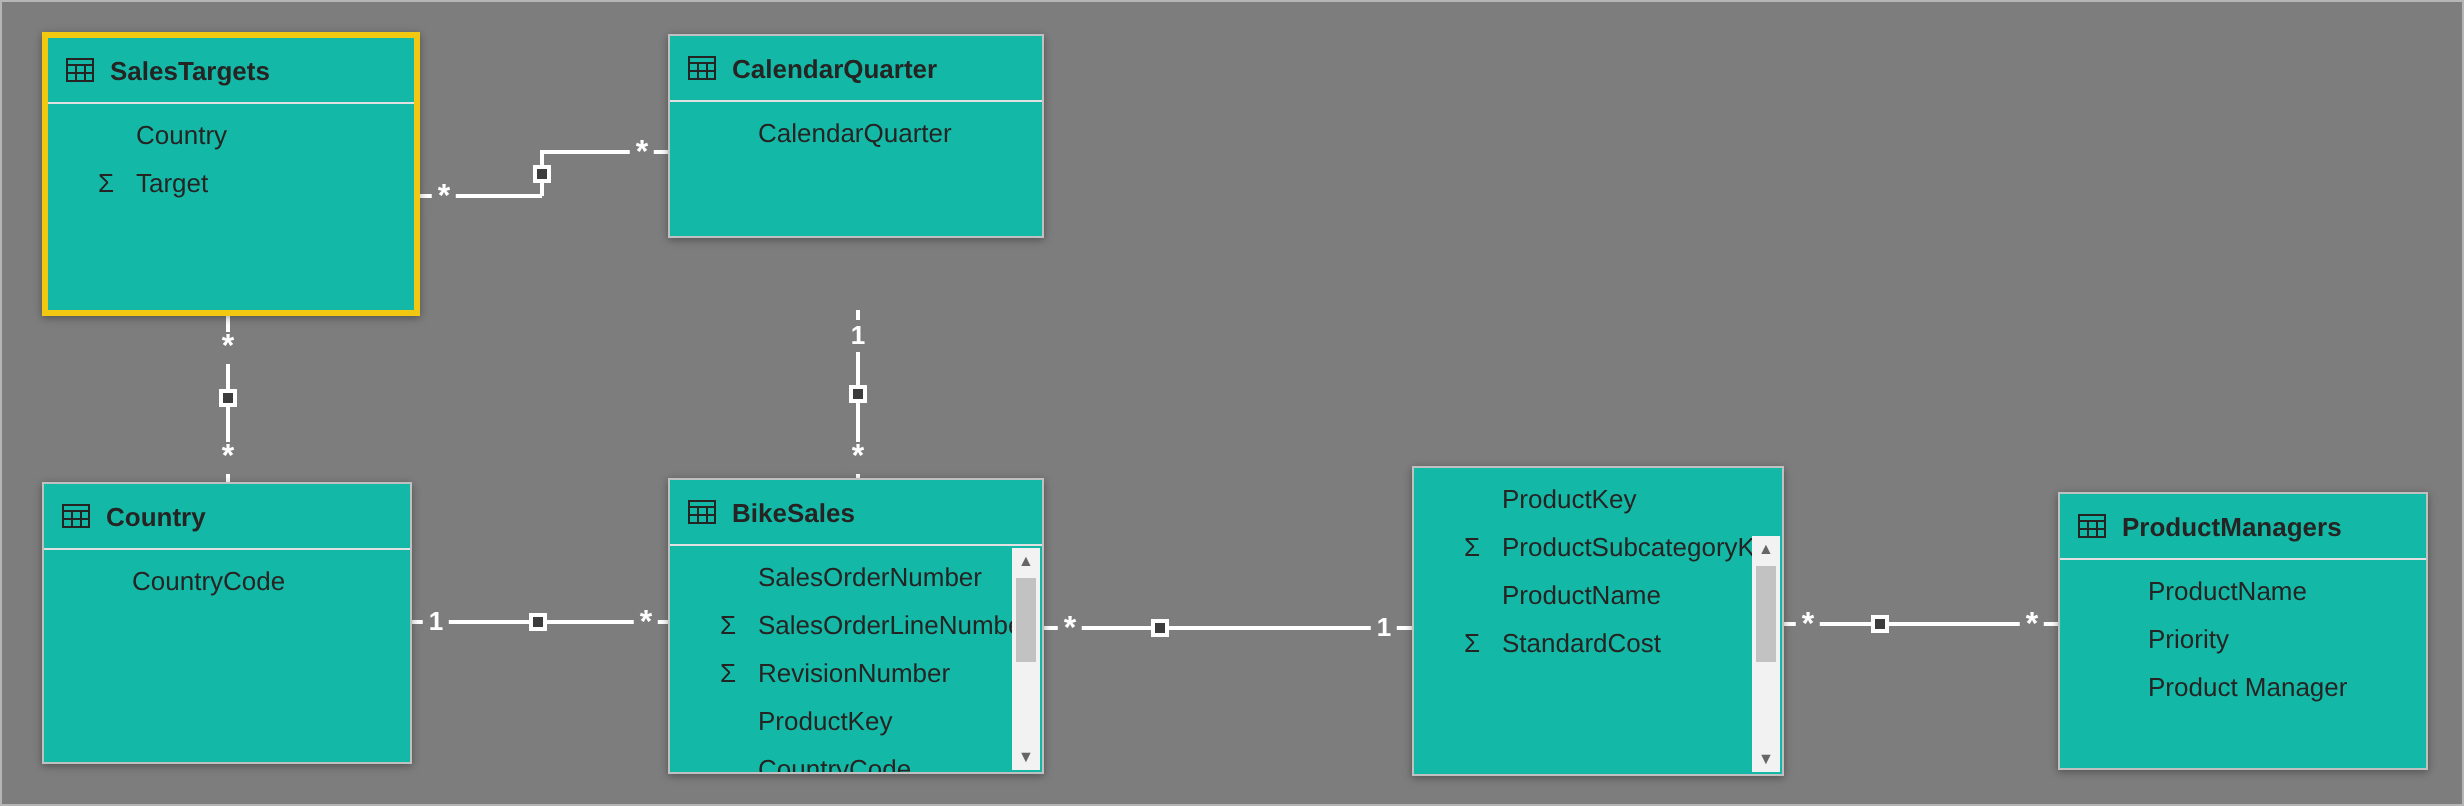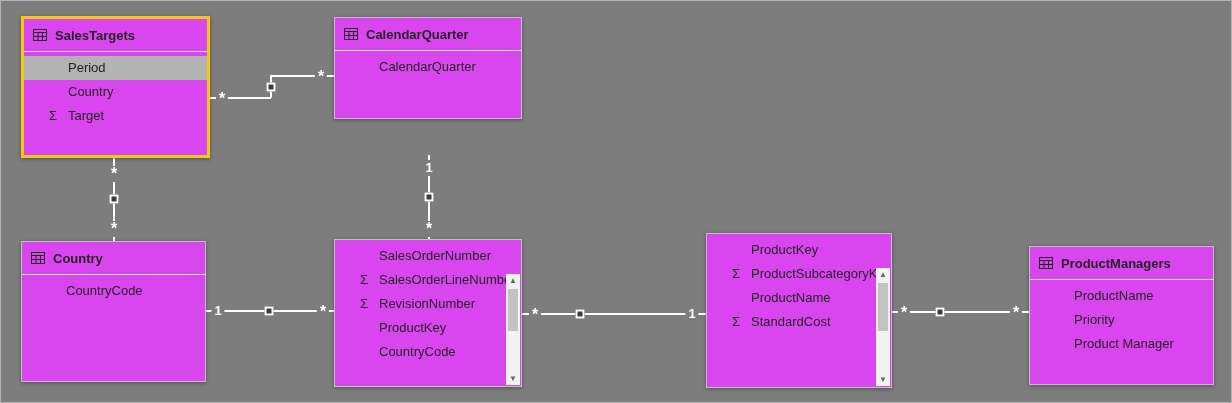--- a/index.html
+++ b/index.html
@@ -1,21 +1,21 @@
 <!DOCTYPE html>
 <html><head>
 <meta charset="utf-8">
 <style>
   html,body{margin:0;padding:0;}
   body{width:1232px;height:403px;position:relative;overflow:hidden;
        font-family:"Liberation Sans",sans-serif;background:#7d7d7d;}
   #canvas{position:absolute;inset:0;border:1px solid #b5b5b5;box-sizing:border-box;}
 
   
-  .table-card{position:absolute;background:#d946ef;border:1px solid #c0c0c0;
+  .table-card{position:absolute;background:#14b8a6;border:1px solid #c0c0c0;
       box-sizing:border-box;box-shadow:0 1px 4px rgba(0,0,0,.35);z-index:3;overflow:hidden;}
   .table-card.selected{border:3px solid #f2c811;}
   .t-header{height:33px;display:flex;align-items:center;gap:8px;padding:0 9px;
       border-bottom:1px solid #e1e1e1;box-sizing:border-box;}
   .t-title{font-weight:bold;font-size:13px;color:#252423;white-space:nowrap;}
   .tbl-icon{display:inline-flex;flex:0 0 auto;}
   .fields{padding-top:4px;}
   .field{position:relative;height:24px;line-height:24px;font-size:13px;color:#252423;
       padding-left:44px;white-space:nowrap;overflow:hidden;}
   .field.selected{background:#b3b3b3;}
@@ -83,21 +83,20 @@
             <rect x="0.5" y="0.5" width="13" height="11" fill="none" stroke="#252423"></rect>
             <line x1="0" y1="3.5" x2="14" y2="3.5" stroke="#252423"></line>
             <line x1="5" y1="3.5" x2="5" y2="12" stroke="#252423"></line>
             <line x1="9.5" y1="3.5" x2="9.5" y2="12" stroke="#252423"></line>
             <line x1="0" y1="7.5" x2="14" y2="7.5" stroke="#252423"></line>
           </svg>
       </span>
       <span class="t-title">SalesTargets</span>
     </div>
     <div class="fields">
-      <div class="field selected"><span>Period</span></div>
       <div class="field"><span>Country</span></div>
       <div class="field"><span class="sigma">Σ</span><span>Target</span></div>
     </div>
   </div>
 
   <div class="table-card" style="left:333px;top:16px;width:188px;height:102px;">
     <div class="t-header">
       <span class="tbl-icon">
         <svg width="14" height="12" viewBox="0 0 14 12">
             <rect x="0.5" y="0.5" width="13" height="11" fill="none" stroke="#252423"></rect>
@@ -126,20 +125,32 @@
           </svg>
       </span>
       <span class="t-title">Country</span>
     </div>
     <div class="fields">
       <div class="field"><span>CountryCode</span></div>
     </div>
   </div>
 
   <div class="table-card has-scroll" style="left:333px;top:238px;width:188px;height:148px;">
+    <div class="t-header">
+      <span class="tbl-icon">
+        <svg width="14" height="12" viewBox="0 0 14 12">
+            <rect x="0.5" y="0.5" width="13" height="11" fill="none" stroke="#252423"></rect>
+            <line x1="0" y1="3.5" x2="14" y2="3.5" stroke="#252423"></line>
+            <line x1="5" y1="3.5" x2="5" y2="12" stroke="#252423"></line>
+            <line x1="9.5" y1="3.5" x2="9.5" y2="12" stroke="#252423"></line>
+            <line x1="0" y1="7.5" x2="14" y2="7.5" stroke="#252423"></line>
+          </svg>
+      </span>
+      <span class="t-title">BikeSales</span>
+    </div>
     <div class="fields">
       <div class="field"><span>SalesOrderNumber</span></div>
       <div class="field"><span class="sigma">Σ</span><span>SalesOrderLineNumber</span></div>
       <div class="field"><span class="sigma">Σ</span><span>RevisionNumber</span></div>
       <div class="field"><span>ProductKey</span></div>
       <div class="field"><span>CountryCode</span></div>
     </div>
     <div class="vscroll">
       <div class="vs-btn up">▲</div>
       <div class="vs-thumb" style="top:15px;height:42px;"></div>

